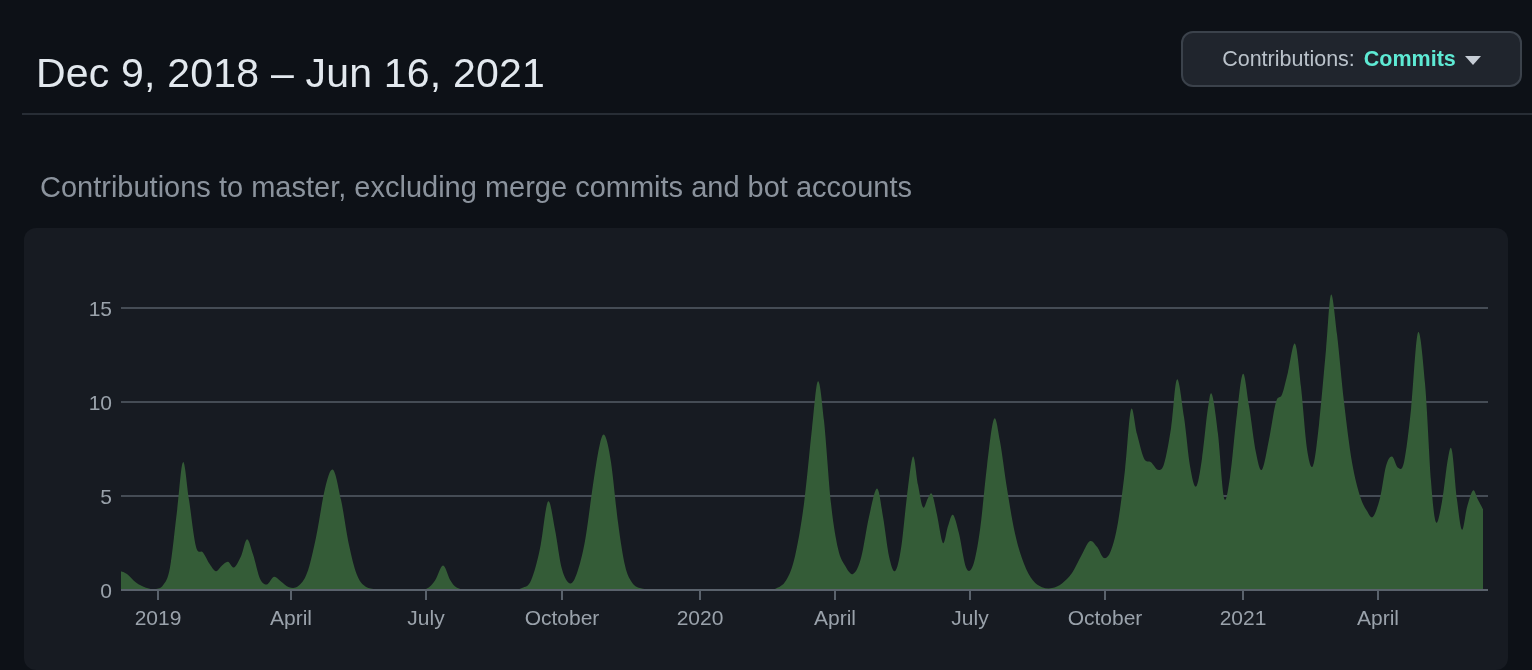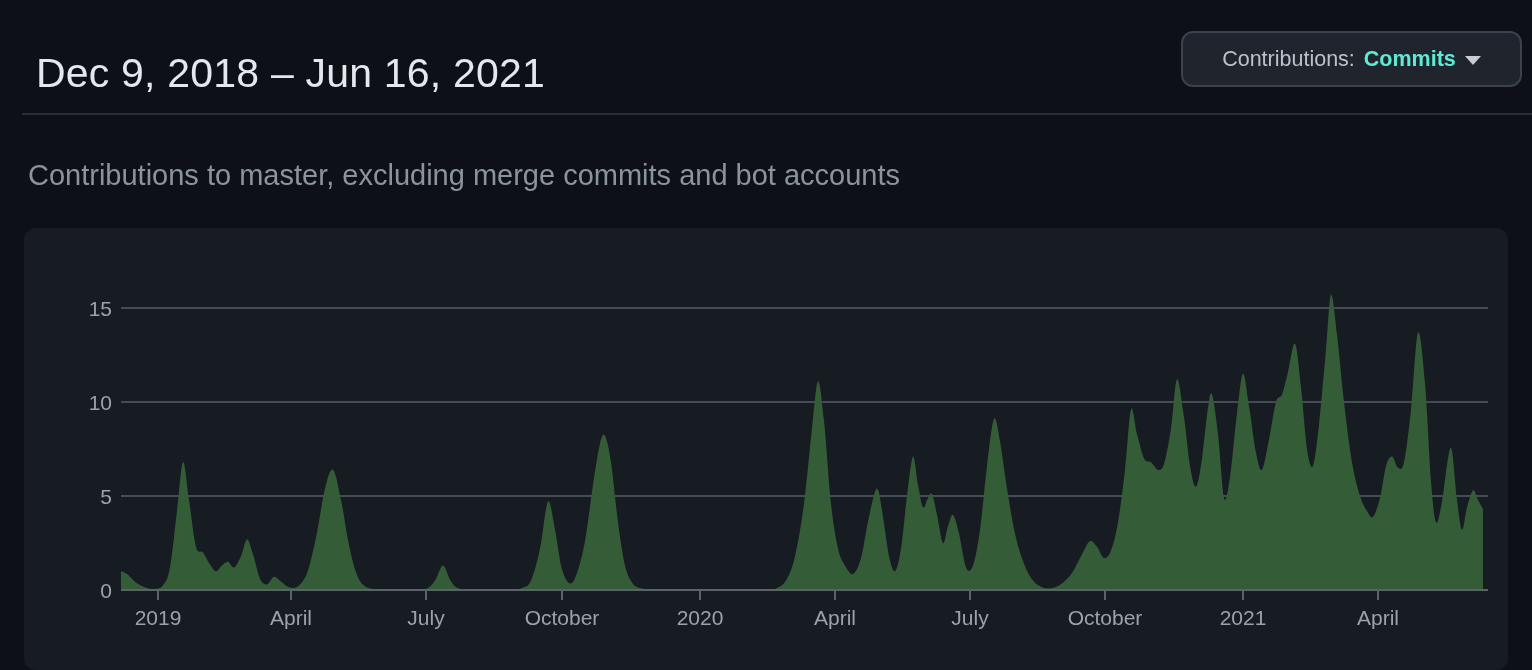--- a/index.html
+++ b/index.html
@@ -30,21 +30,21 @@
     border-left: 8px solid transparent;
     border-right: 8px solid transparent;
     border-top: 9px solid #c6cdd5;
   }
   .divider {
     position: absolute; left: 22px; right: 0; top: 113px;
     height: 2px; background: #272d35;
   }
   .subtitle {
     position: absolute; left: 24px; top: 155px;
-    font-size: 29px; font-weight: 400; color: #8b939d; margin: 4px;
+    font-size: 29px; font-weight: 400; color: #8b939d; margin: 16px;
     white-space: nowrap;
   }
   .chart-card {
     position: absolute; left: 24px; top: 228px;
     width: 1484px; height: 442px;
     background: #171b22;
     border-radius: 12px;
     overflow: hidden;
   }
   .chart-card svg { display: block; }

